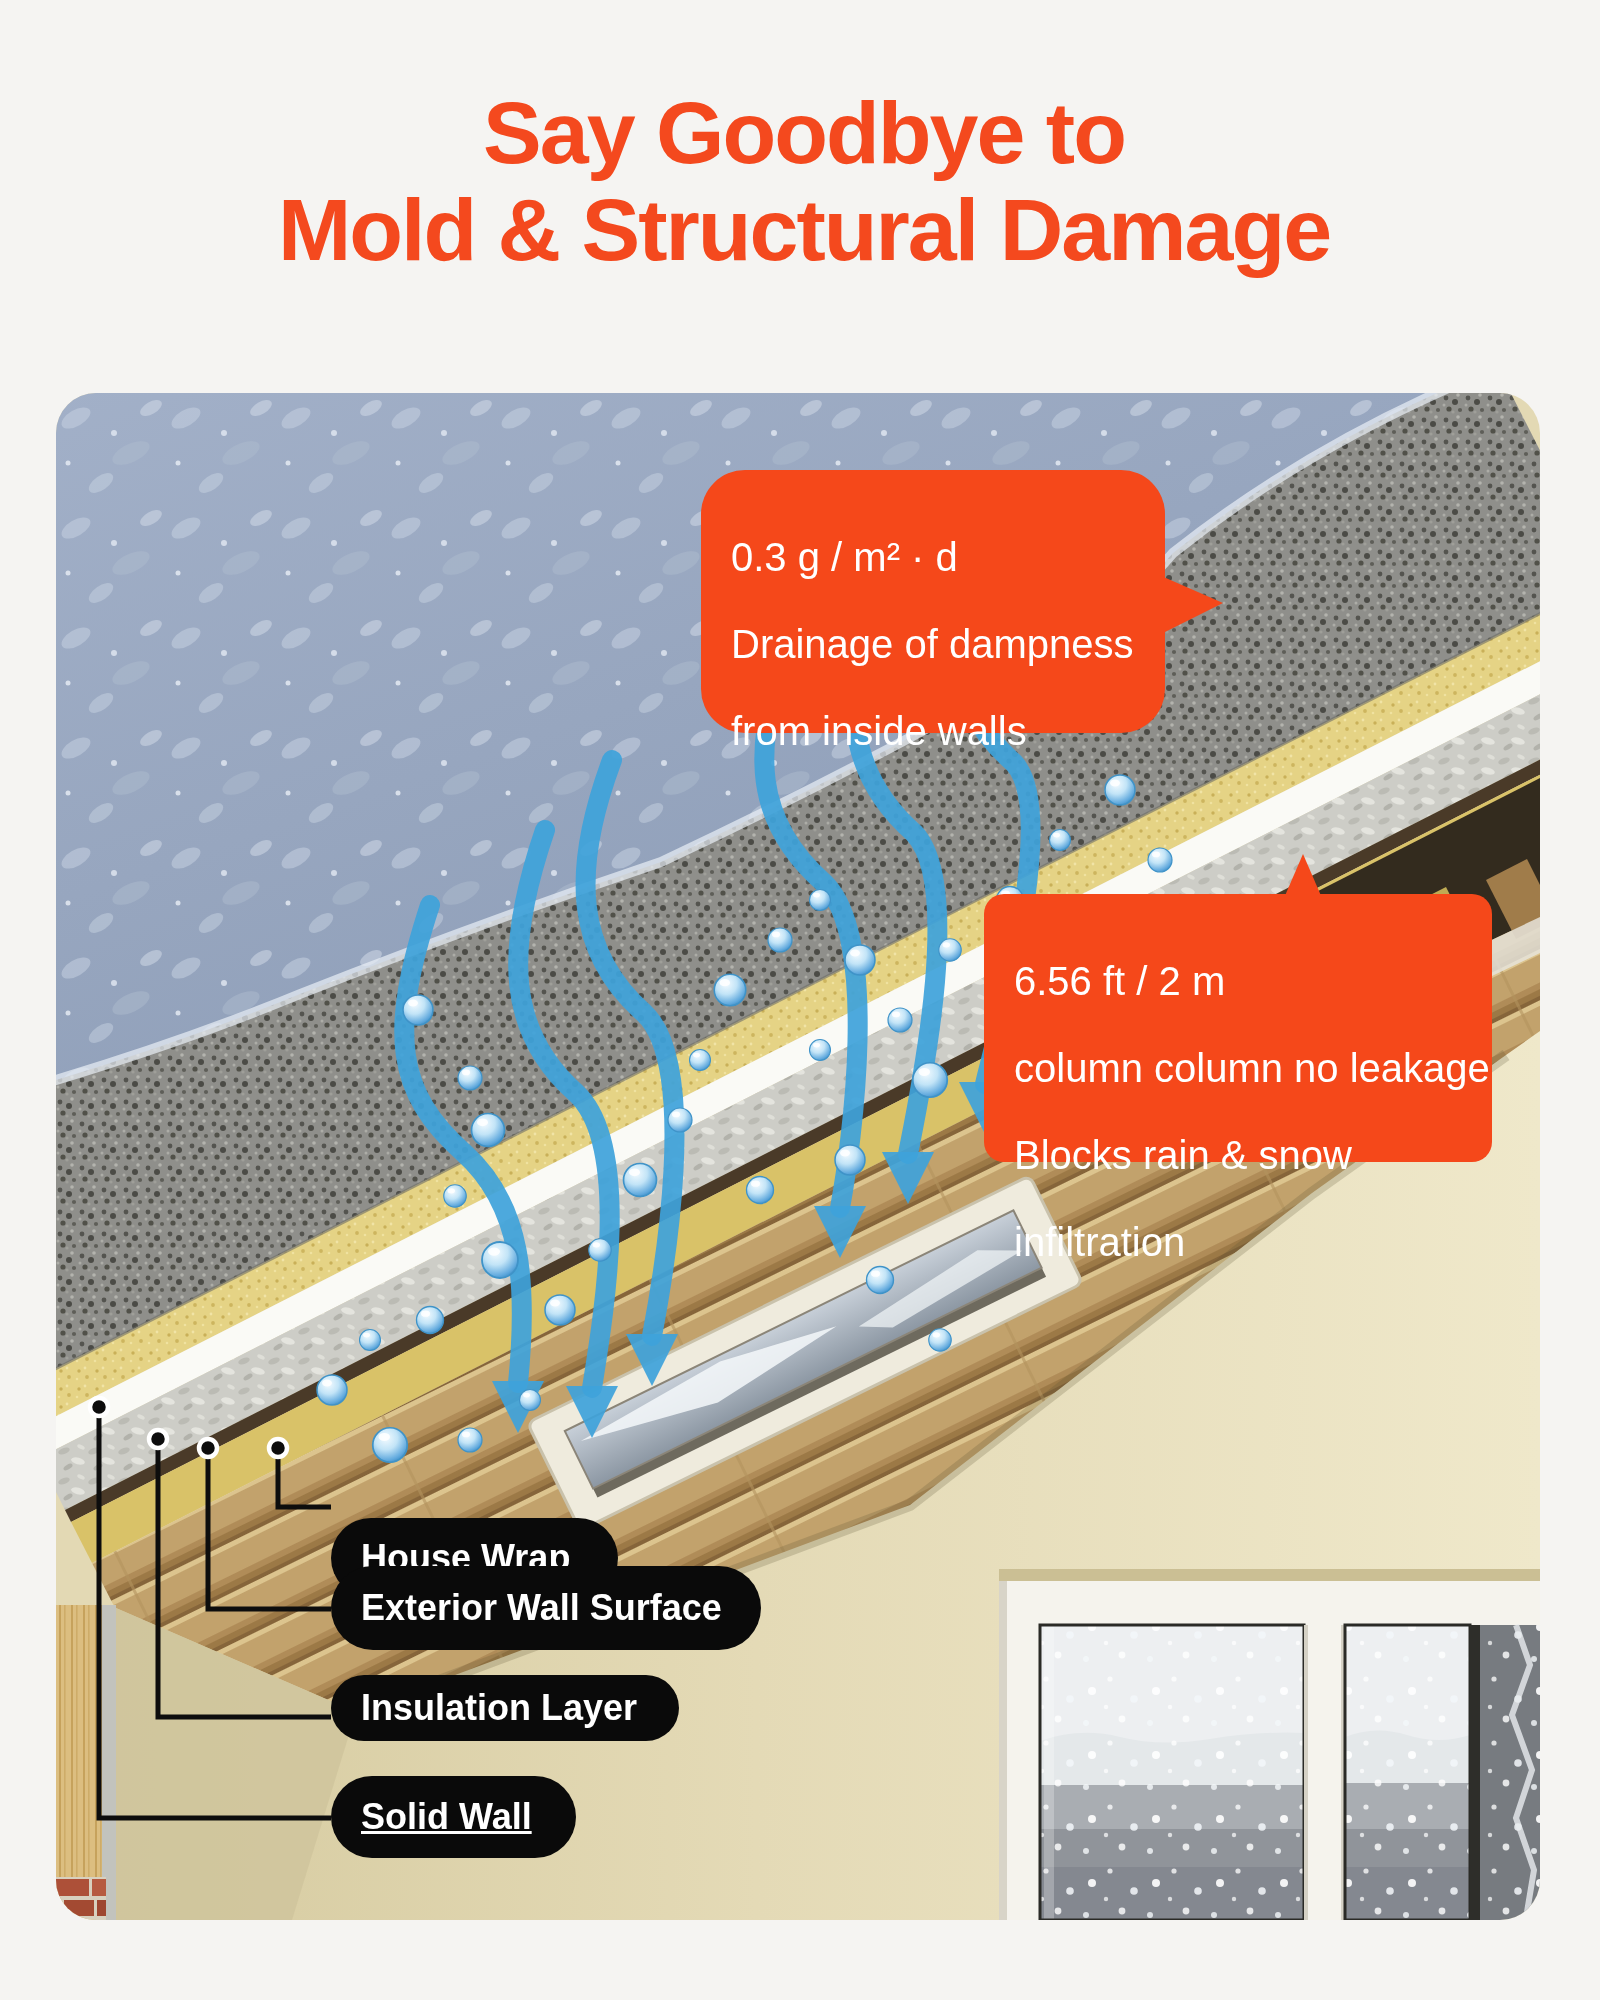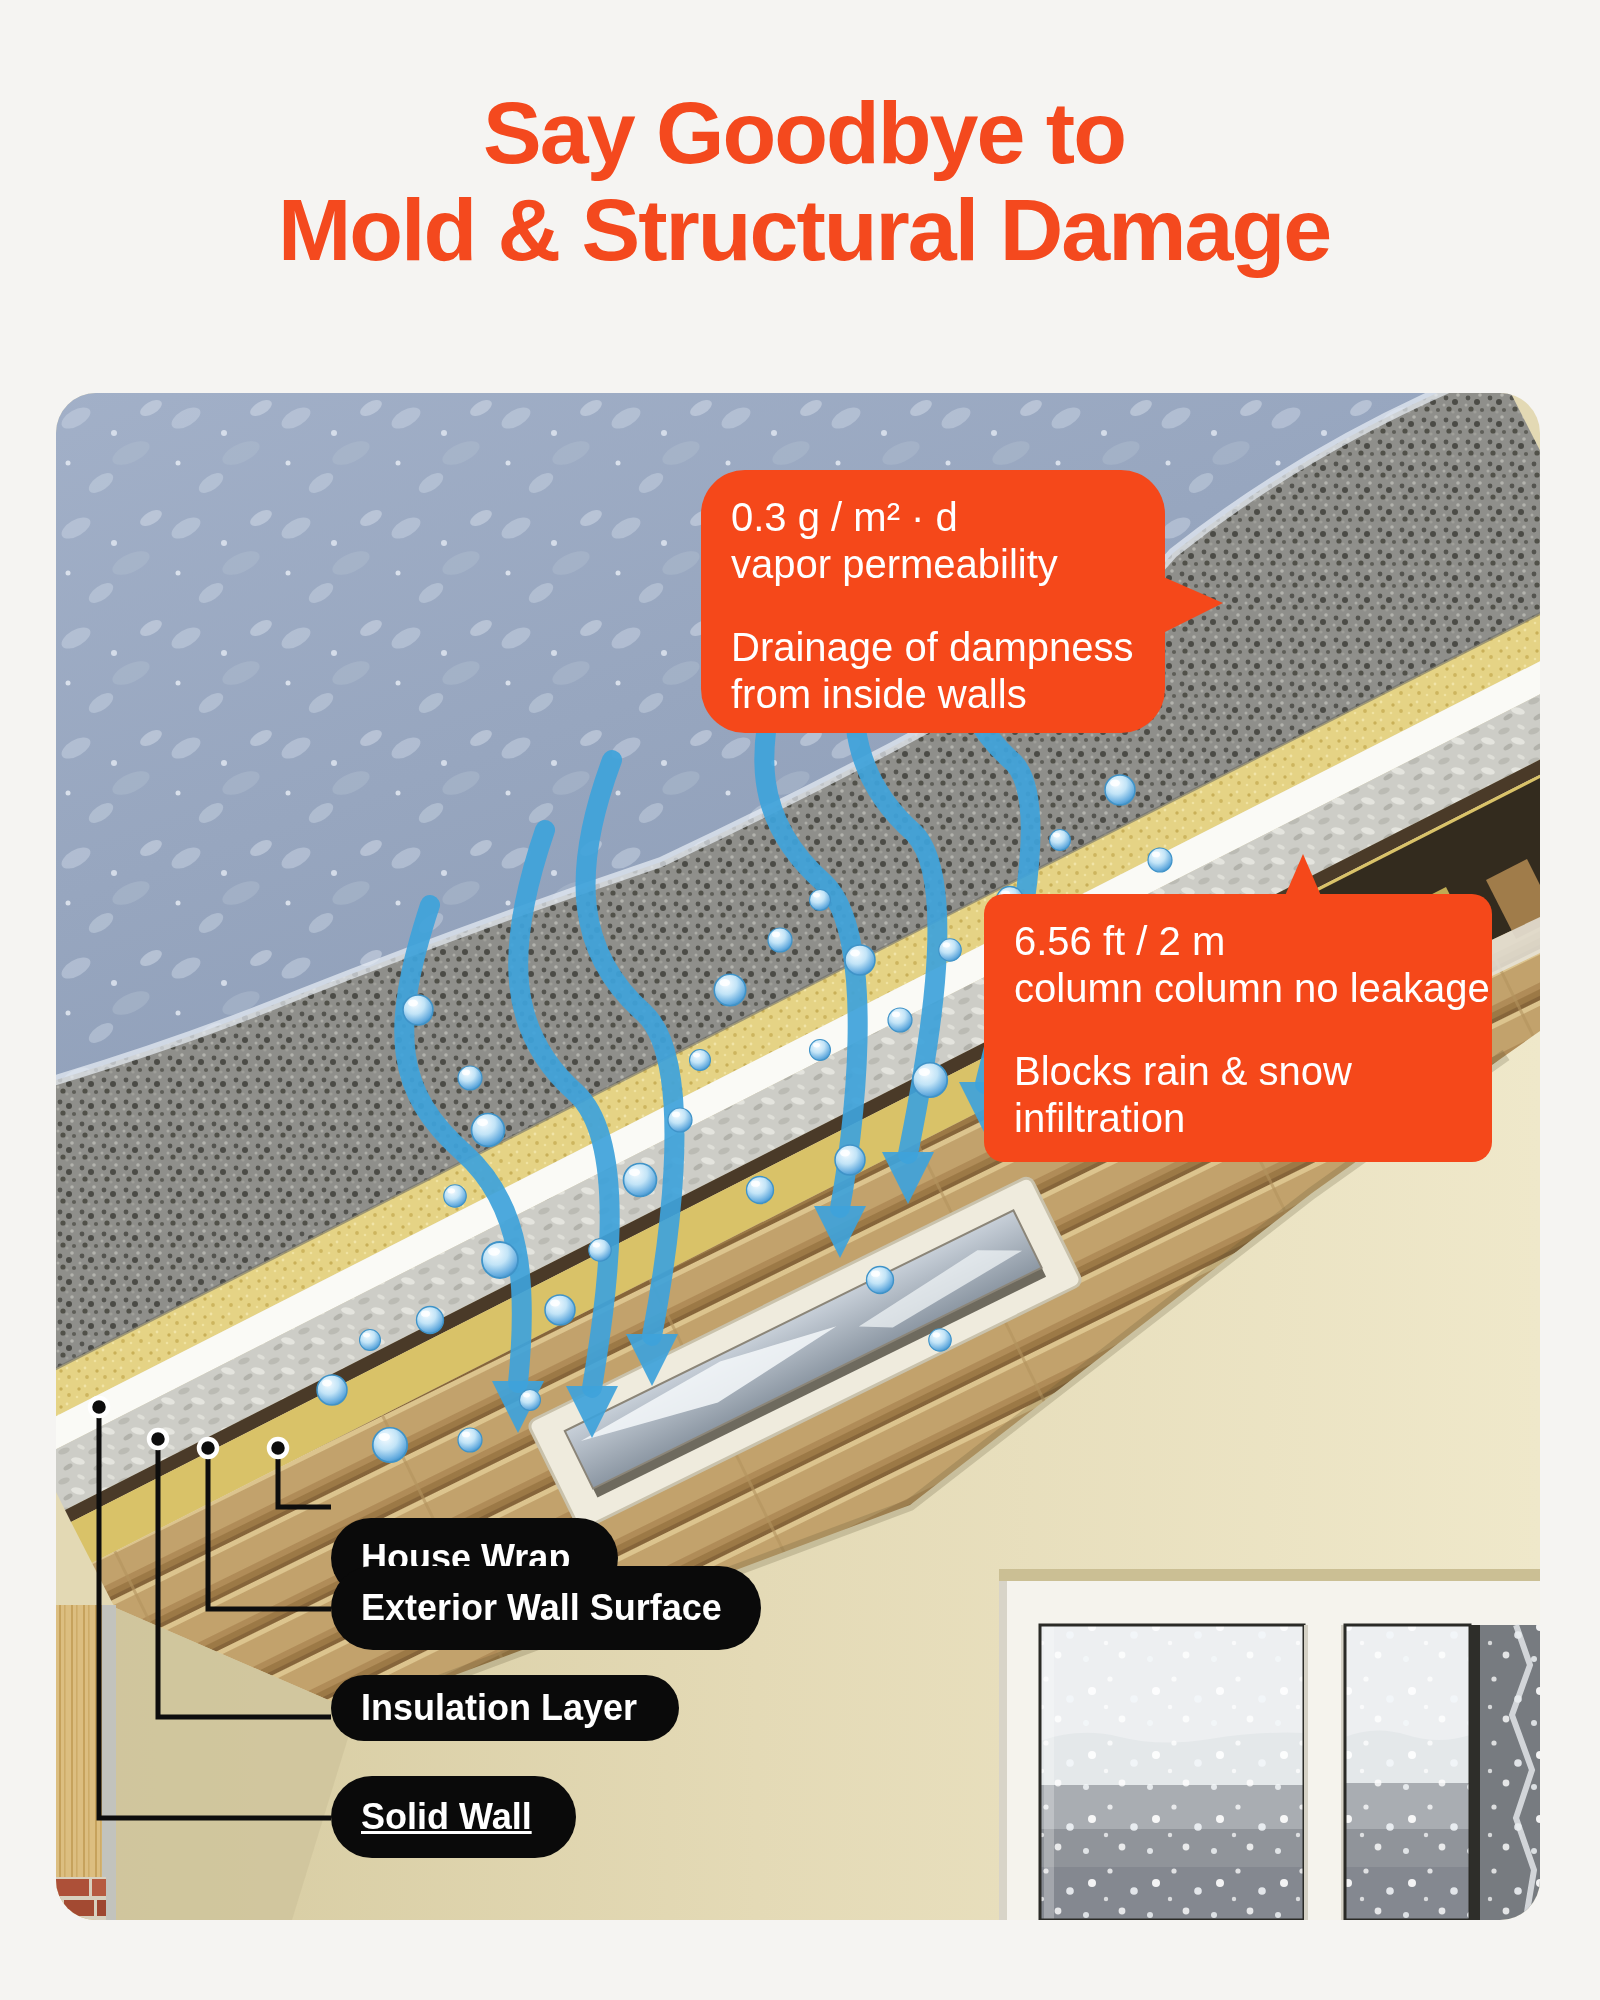--- a/index.html
+++ b/index.html
@@ -18,21 +18,21 @@
     position:absolute;left:56px;top:393px;width:1484px;height:1527px;
     border-radius:40px;overflow:hidden;background:#E3D9B4;
   }
   .scene-svg{position:absolute;left:0;top:0;display:block;}
   .callout{
     position:absolute;box-sizing:border-box;
     background:#F5481A;color:#FFFFFF;border-radius:44px;
     padding:24px 30px;font-size:40px;line-height:47px;font-weight:500;
   }
   .callout .desc{margin-top:36px;}
-  .callout .line{display:block;white-space:nowrap;}
+  .callout .line{display:block;white-space:nowrap;margin-top:40px;}
   .callout-pointer{position:absolute;}
   .callout-vapor{left:645px;top:77px;width:464px;height:263px;}
   .callout-vapor .callout-pointer{left:100%;top:103px;margin-left:-6px;}
   .callout-waterproof{left:928px;top:501px;width:508px;height:268px;border-radius:20px;}
   .callout-waterproof .callout-pointer{left:300px;top:-40px;}
   .layer-pill{
     position:absolute;box-sizing:border-box;
     background:#0A0A0A;color:#FFFFFF;border-radius:999px;
     display:flex;align-items:center;justify-content:flex-start;
     padding:0 30px;font-size:36px;font-weight:700;white-space:nowrap;
@@ -291,21 +291,20 @@
     <g fill="#0D0D0D" stroke="#FFFFFF" stroke-width="4.5">
       <circle cx="222" cy="1055" r="9"></circle>
       <circle cx="152" cy="1055" r="9"></circle>
       <circle cx="102" cy="1046" r="9"></circle>
       <circle cx="43" cy="1014" r="9"></circle>
     </g>
   </svg>
 
   <div class="callout callout-vapor">
     <span class="line">0.3 g / m² · d</span>
-    <span class="line">vapor permeability</span>
     <div class="desc">
       <span class="line">Drainage of dampness</span>
       <span class="line">from inside walls</span>
     </div>
     <svg class="callout-pointer" width="66" height="64" viewBox="0 0 66 64">
       <polygon points="0,2 64,30 0,62" fill="#F5481A"></polygon>
     </svg>
   </div>
 
   <div class="callout callout-waterproof">

